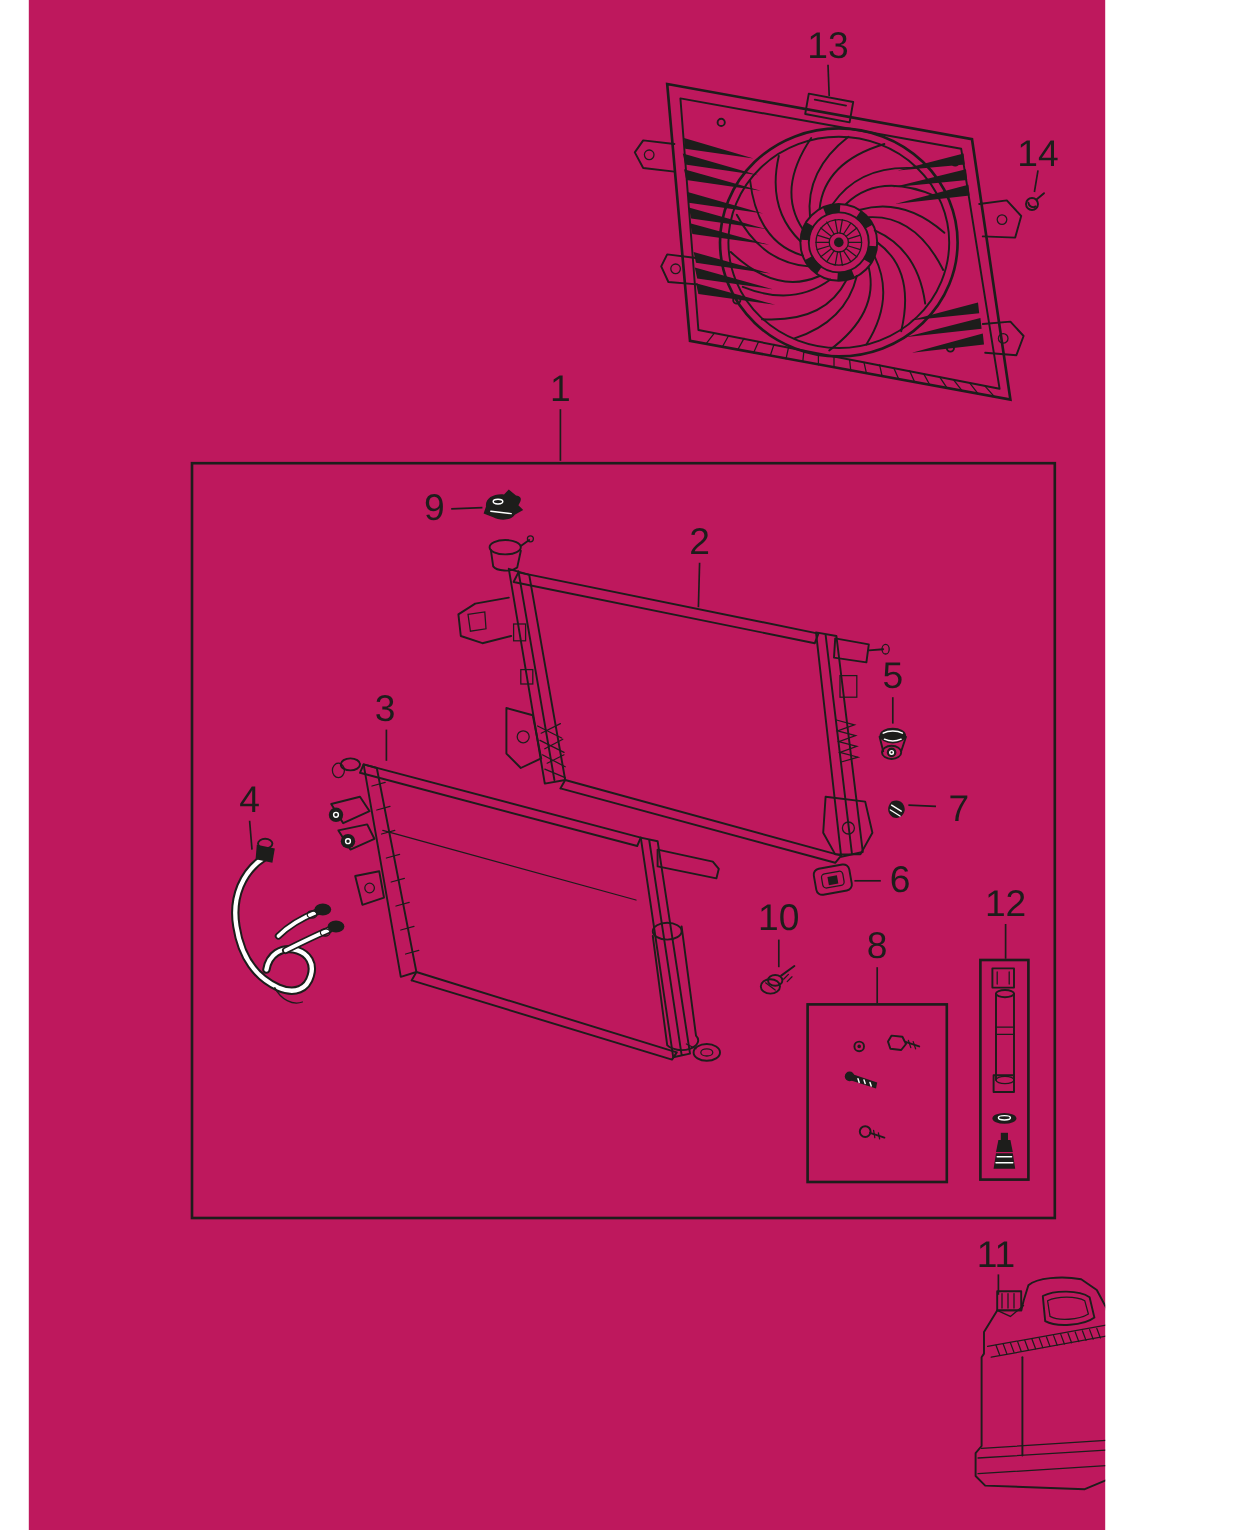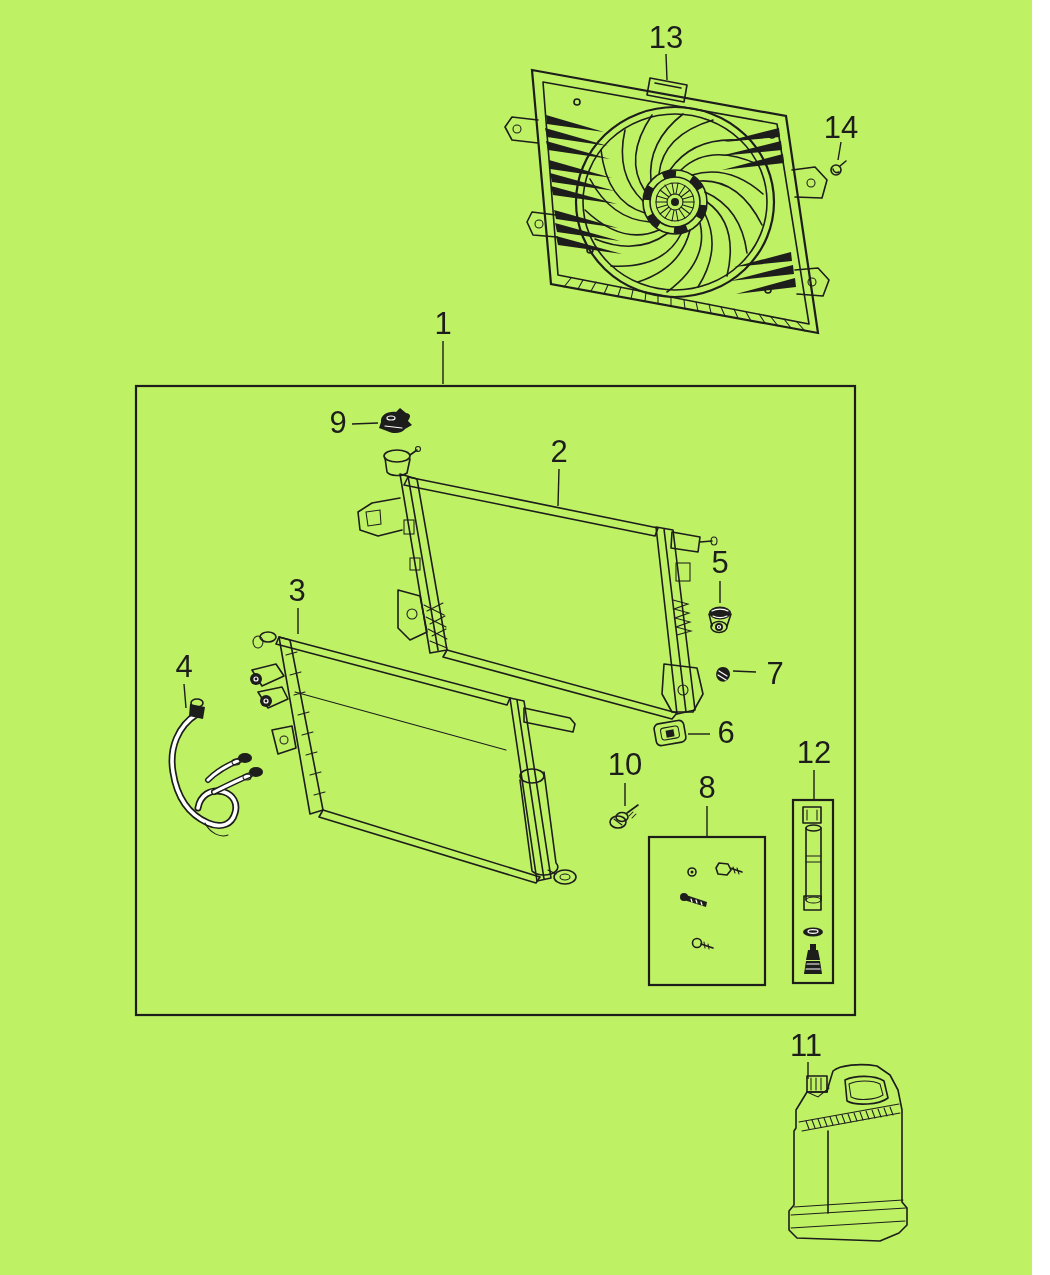--- a/index.html
+++ b/index.html
@@ -1,16 +1,16 @@
 <!DOCTYPE html>
 <html><head>
 <meta charset="utf-8">
 <style>
   html,body{margin:0;padding:0;background:#ffffff;}
-  .canvas{position:relative;width:1032px;height:1275px;background:#bef264;overflow:hidden;}
+  .canvas{position:relative;width:897px;height:1275px;background:#be185d;overflow:hidden;margin-left:24px;}
   svg{position:absolute;left:0;top:0;}
   .ln{fill:none;stroke:#1d1d1b;stroke-width:1.6;stroke-linecap:round;stroke-linejoin:round;}
   .ln2{fill:none;stroke:#1d1d1b;stroke-width:2.2;stroke-linejoin:miter;}
   .thin{fill:none;stroke:#1d1d1b;stroke-width:1.05;stroke-linecap:round;}
   .dark{fill:#1d1d1b;stroke:none;}
   .wln{fill:none;stroke:#ffffff;stroke-width:1.2;stroke-linecap:round;}
   .lbl{font-family:"Liberation Sans",sans-serif;font-size:31px;fill:#1d1d1b;text-anchor:middle;}
   .leader{fill:none;stroke:#1d1d1b;stroke-width:1.4;}
 </style>
 </head>

